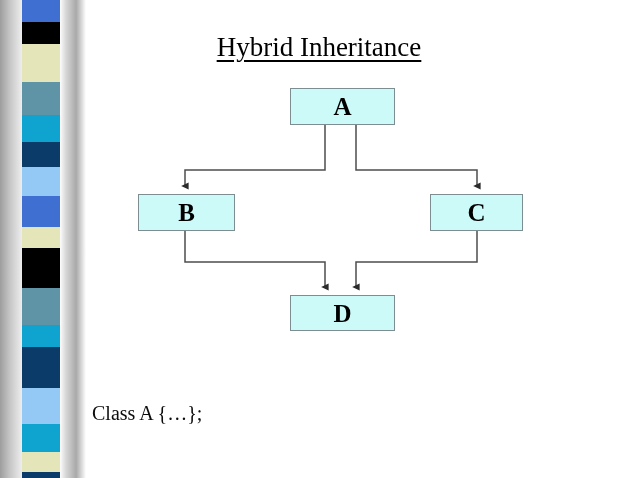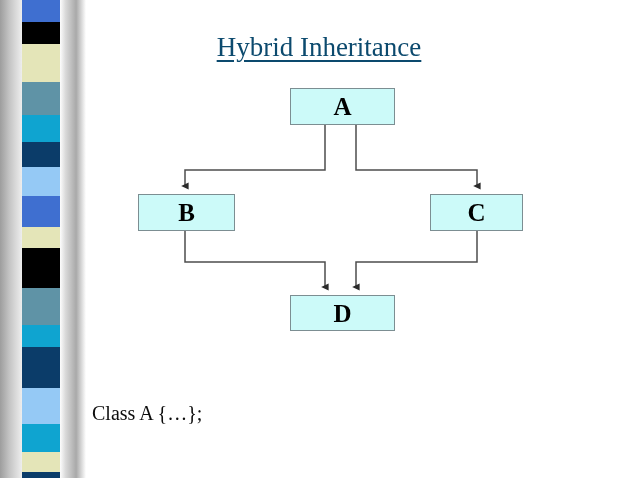--- a/index.html
+++ b/index.html
@@ -100,21 +100,21 @@
       <div class="band" style="top: 325px; height: 22px; background: rgb(15, 164, 208);"></div>
       <div class="band" style="top: 347px; height: 41px; background: rgb(11, 60, 105);"></div>
       <div class="band" style="top: 388px; height: 36px; background: rgb(149, 201, 245);"></div>
       <div class="band" style="top: 424px; height: 28px; background: rgb(15, 164, 208);"></div>
       <div class="band" style="top: 452px; height: 20px; background: rgb(228, 229, 184);"></div>
       <div class="band" style="top: 472px; height: 6px; background: rgb(11, 60, 105);"></div>
     </div>
   <div id="deco-grad-right"></div>
 </div>
 
-<div id="page-title" style="color: #0c4a6e;">Hybrid Inheritance</div>
+<div id="page-title" style="color: #000000;">Hybrid Inheritance</div>
 
 <div id="diagram">
 
   <svg id="connectors" width="638" height="478">
     <defs>
       <marker id="arrowhead" markerWidth="8" markerHeight="8" refX="3.6" refY="3.6" orient="auto" markerUnits="userSpaceOnUse">
         <path d="M0,0 L7.2,0 L3.6,7.4 z" fill="#2b2b2b"></path>
       </marker>
     </defs>
 

